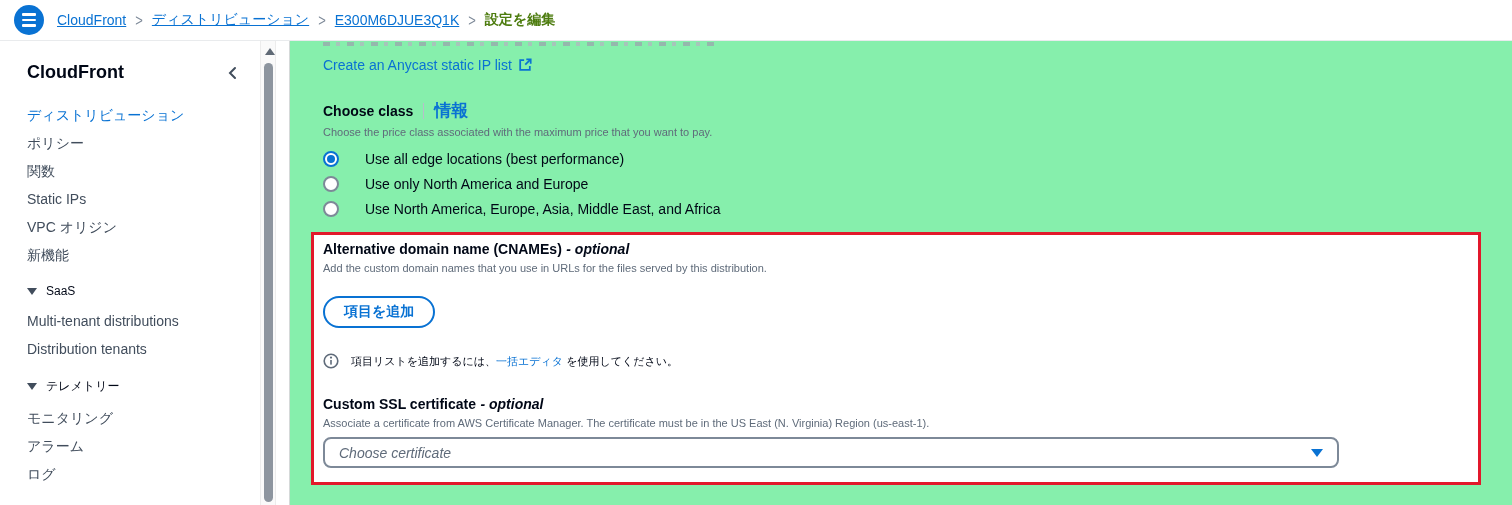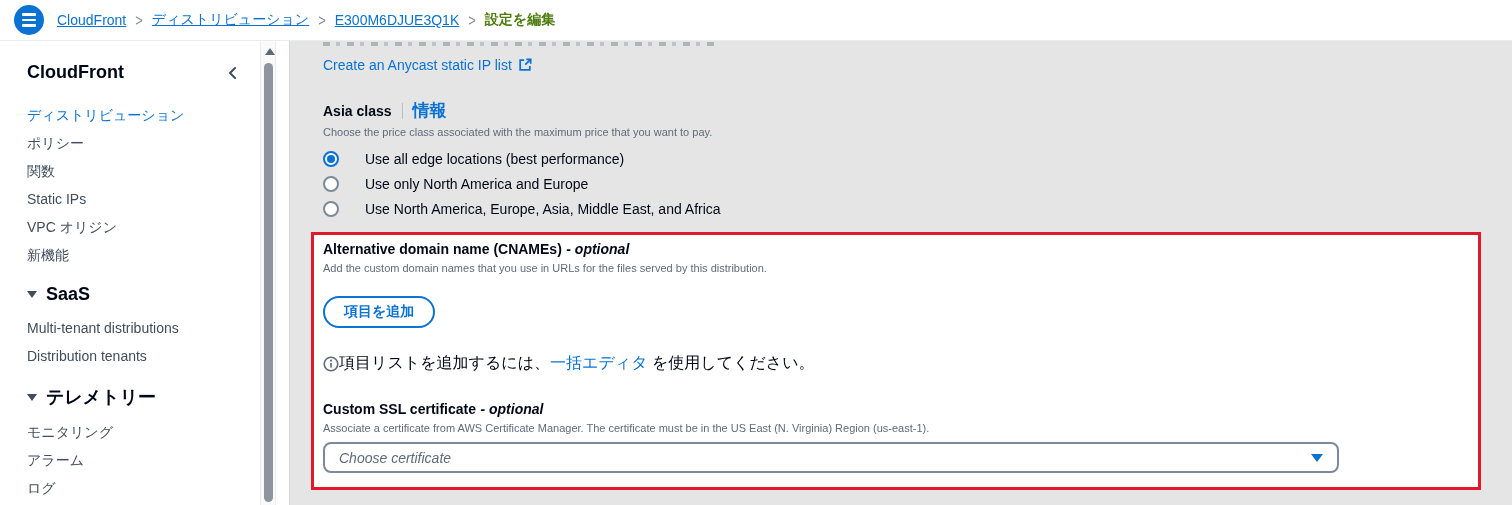--- a/index.html
+++ b/index.html
@@ -25,36 +25,36 @@
   .sidebar { position:absolute; left:0; top:41px; width:260px; height:464px;
     padding:21px 0 0 27px; overflow:hidden; background:#fff; }
   .side-head { display:flex; align-items:center; justify-content:space-between; padding-right:22px; }
   .side-title { font-size:18px; font-weight:bold; color:#000716; }
   .collapse-btn { cursor:pointer; color:#414d5c; display:flex; }
   .side-list { list-style:none; margin-top:24px; }
   .side-list li { margin-bottom:13px; height:15px; line-height:15px; }
   .side-link { font-size:14px; color:#414d5c; text-decoration:none; cursor:pointer; }
   .side-link.active { color:#0972d3; }
   .side-section-head { display:flex; align-items:center; gap:9px; margin:22px 0 15px; cursor:pointer; }
-  .side-section-title { font-size:18px; font-weight:bold; color:#000716; }
+  .side-section-title { font-size:12px; font-weight:normal; color:#000716; }
   .tri-down { width:0; height:0; border-left:5px solid transparent; border-right:5px solid transparent;
     border-top:7px solid #414d5c; }
 
   
   .vscroll { position:absolute; left:260px; top:41px; width:16px; height:464px;
     background:#fafafa; border-left:1px solid #ececec; border-right:1px solid #ececec; }
   .vscroll-up { position:absolute; top:7px; left:3.5px; width:0; height:0;
     border-left:5px solid transparent; border-right:5px solid transparent;
     border-bottom:7px solid #606a76; cursor:pointer; }
   .vscroll-thumb { position:absolute; top:22px; bottom:3px; left:2.5px; width:9px;
     background:#8d959f; border-radius:5px; cursor:grab; }
 
   
   .main { position:absolute; left:290px; top:41px; width:1222px; height:464px;
-    padding-left:33px; overflow:hidden; background:#e5e5e5; }
+    padding-left:33px; overflow:hidden; background:#86efac; }
   .clipped-line { margin-top:1px; width:392px; height:4px; opacity:.75;
     background:repeating-linear-gradient(90deg,#9aa5ad 0 7px, transparent 7px 13px, #b0b8bf 13px 17px, transparent 17px 24px); }
   .link { color:#0972d3; font-size:14px; text-decoration:none; cursor:pointer;
     display:inline-flex; align-items:center; gap:6px; }
   .anycast-row { margin-top:10px; }
   .ext-icon { display:inline-flex; }
 
   .section-label-row { display:flex; align-items:center; gap:10px; margin-top:25px; }
   .field-label { font-size:14px; font-weight:bold; color:#000716; }
   .label-div { width:1px; height:16px; background:#b6bec9; }
@@ -73,21 +73,21 @@
   .highlight-box { margin:15px 0 0 -12px; width:1170px; border:3px solid #e2182b;
     padding:5px 0 14px 9px; background:#fff; }
   .cname-input { width:1016px; height:31px; border:2px solid #7d8998; border-radius:8px;
     font-size:14px; padding:0 12px; color:#000716; outline:none; font-family:"Liberation Sans",sans-serif; }
   .input-row { display:flex; align-items:center; gap:22px; margin-top:8px; }
   .btn-outline { display:inline-flex; align-items:center; justify-content:center; height:32px;
     border:2px solid #0972d3; border-radius:18px; background:#fff; color:#0972d3;
     font-size:14px; font-weight:bold; padding:0 19px; cursor:pointer;
     font-family:"Liberation Sans",sans-serif; }
   .add-row { margin-top:22px; }
-  .bulk-row { margin-top:25px; display:flex; align-items:center; gap:0; font-size:16px; color:#000716; }
+  .bulk-row { margin-top:25px; display:flex; align-items:center; gap:12px; font-size:11px; color:#000716; }
   .bulk-row .inline-link { color:#0972d3; text-decoration:none; cursor:pointer; }
 
   .opt { font-style:italic; }
   .ssl-label-row { margin-top:26px; }
   .select-box { width:1016px; height:31px; border:2px solid #7d8998; border-radius:8px;
     margin-top:8px; display:flex; align-items:center; justify-content:space-between;
     padding:0 14px; cursor:pointer; background:#fff; }
   .select-placeholder { font-size:14px; font-style:italic; color:#5f6b7a; }
   .caret-down { width:0; height:0; border-left:6px solid transparent; border-right:6px solid transparent;
     border-top:8px solid #0972d3; }
@@ -168,21 +168,21 @@
         <svg width="14" height="14" viewBox="0 0 16 16">
             <path d="M13.5 9v4.5h-11v-11H7" fill="none" stroke="#0972d3" stroke-width="2"></path>
             <path d="M9.5 1.5h5v5" fill="none" stroke="#0972d3" stroke-width="2"></path>
             <path d="M13.8 2.2 8.3 7.7" fill="none" stroke="#0972d3" stroke-width="2"></path>
           </svg>
       </span>
     </a>
   </div>
 
   <div class="section-label-row">
-    <span class="field-label">Asia class</span>
+    <span class="field-label">Choose class</span>
     <span class="label-div"></span>
     <a class="info-link">情報</a>
   </div>
   <div class="field-desc">Choose the price class associated with the maximum price that you want to pay.</div>
 
   <div class="radio-group">
     <div class="radio-row">
       <span class="radio sel"></span>
       <span class="radio-label">Use all edge locations (best performance)</span>
     </div>

